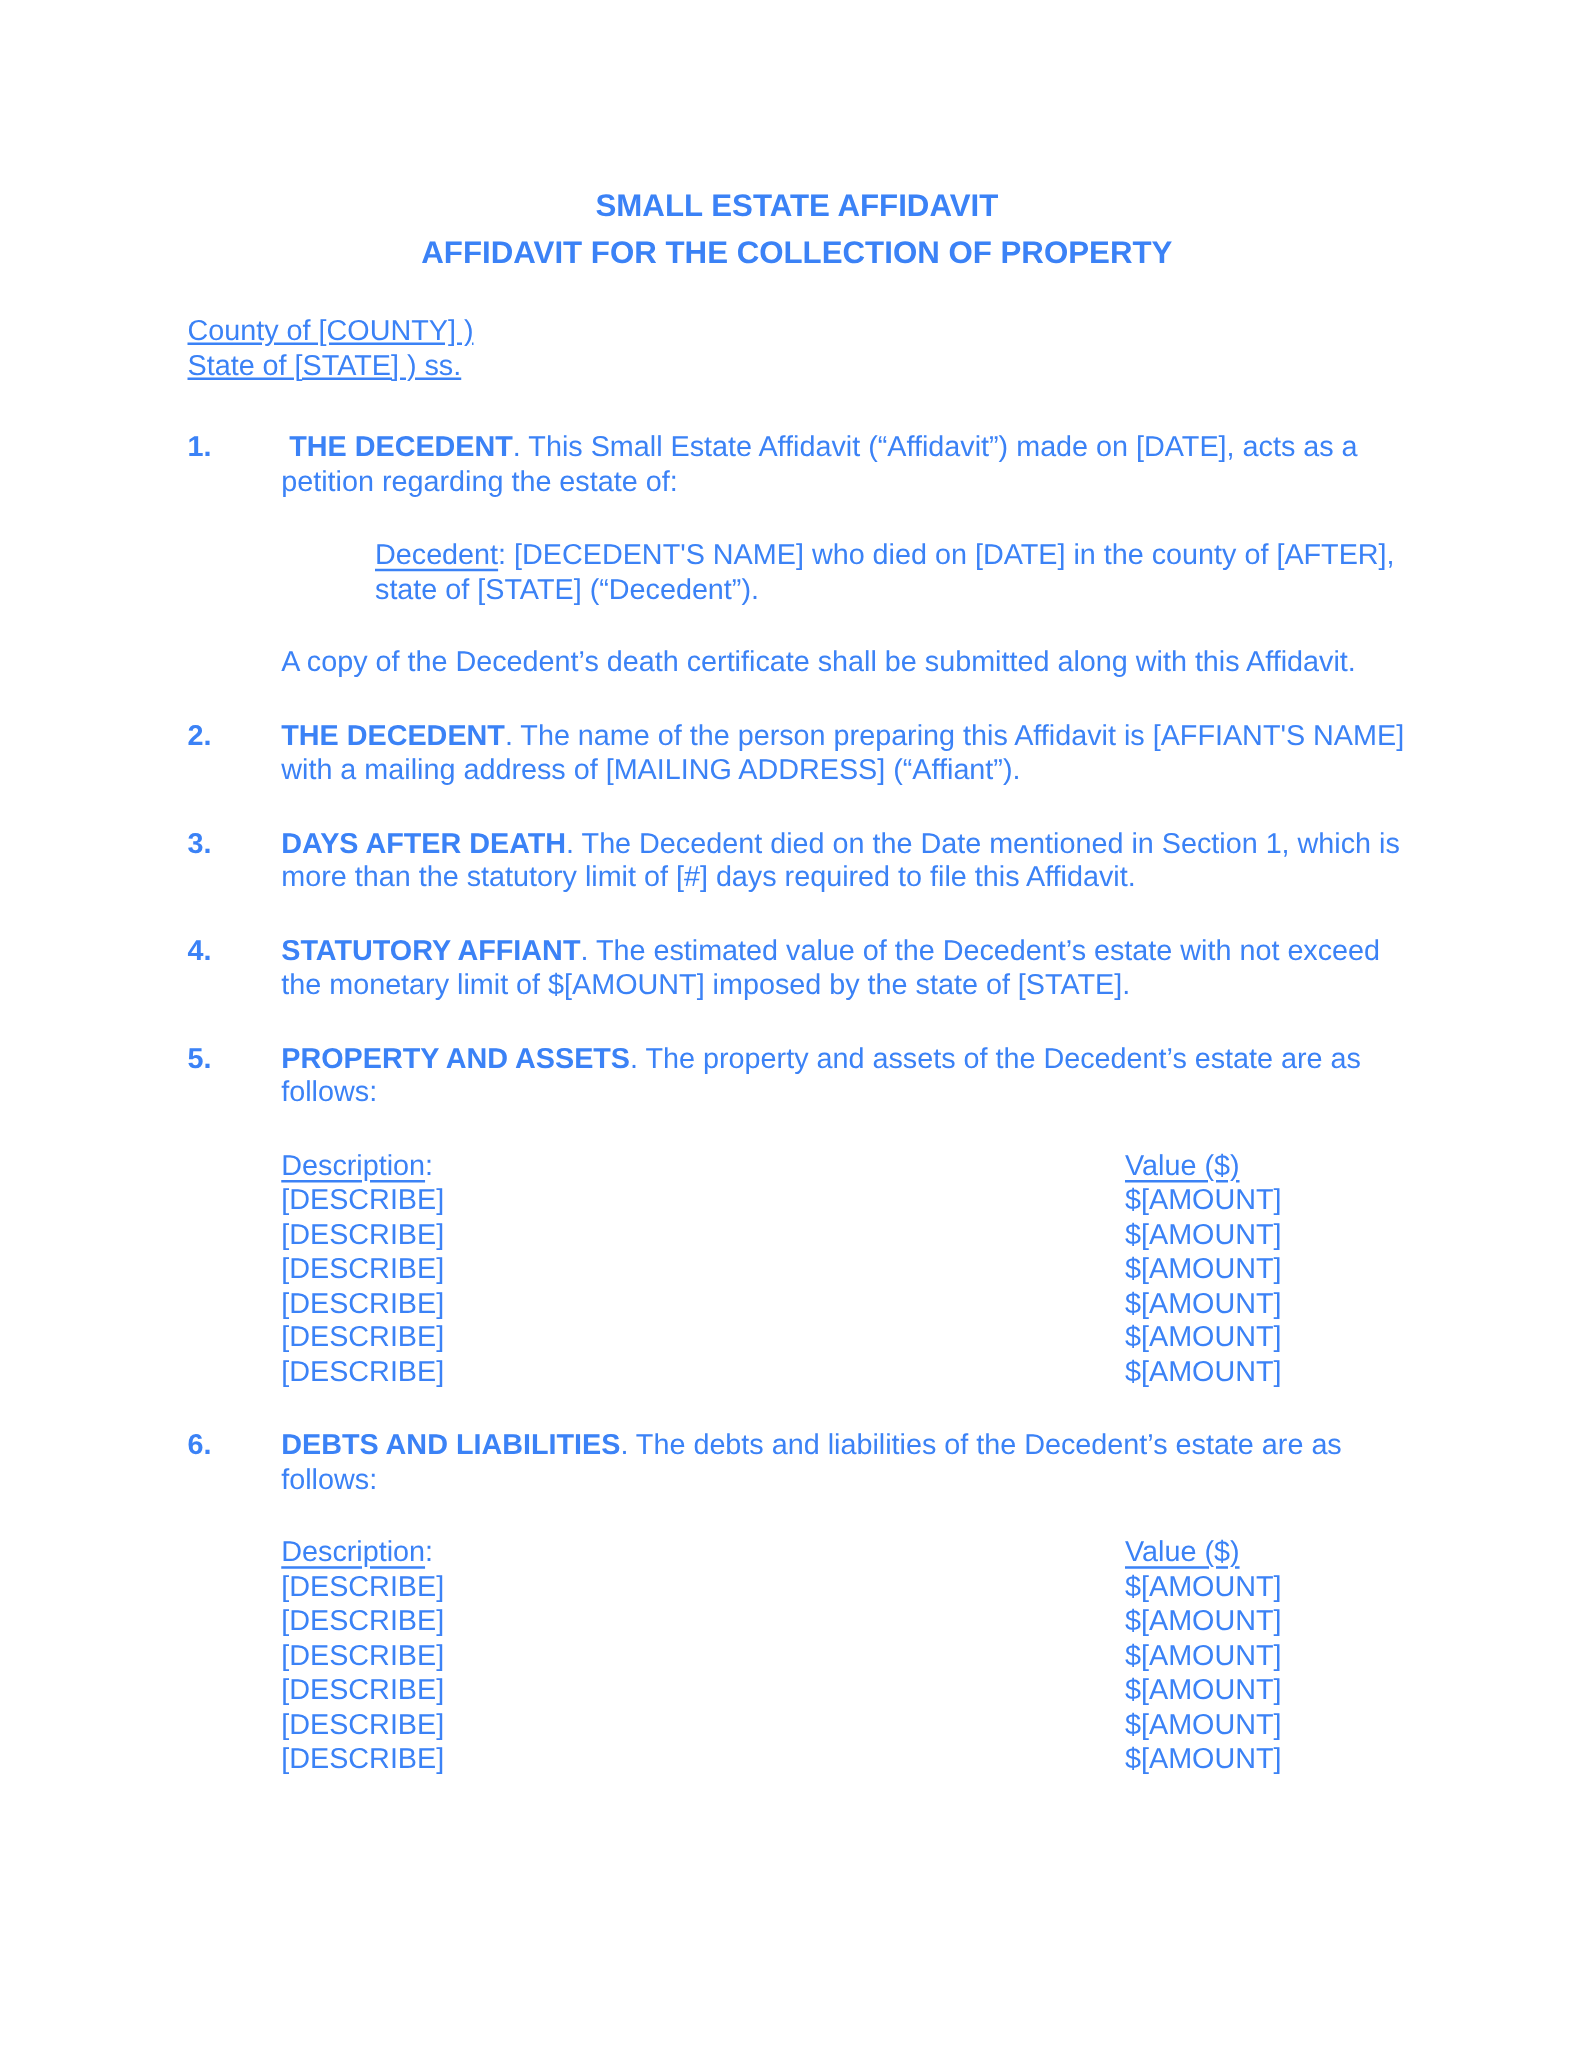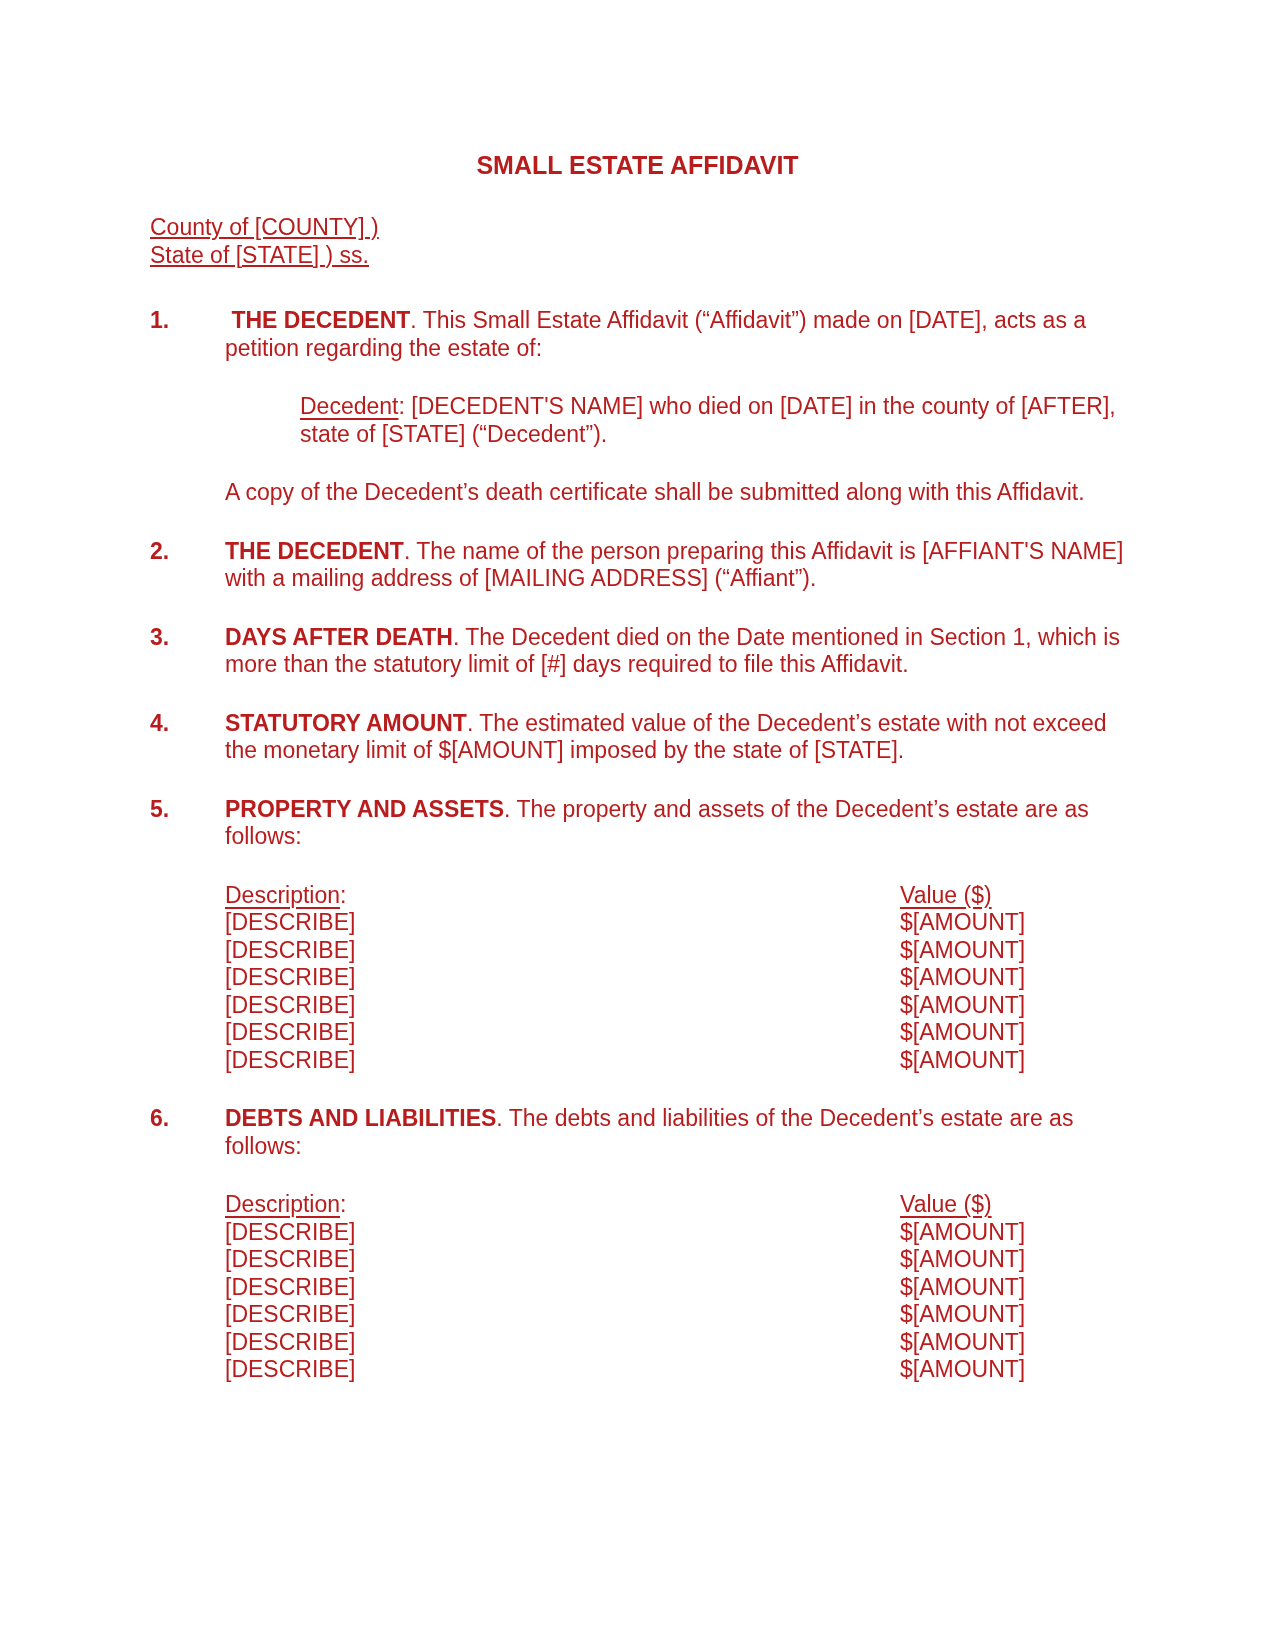--- a/index.html
+++ b/index.html
@@ -2,21 +2,21 @@
 <html><head>
 <meta charset="utf-8">
 <style>
   html, body { margin: 0; padding: 0; background: #e8e8e8; }
   .page {
     position: relative;
     width: 1275px;
     height: 1650px;
     margin: 0 auto;
     background: #ffffff;
-    color: #b91c1c;
+    color: #3b82f6;
     box-sizing: border-box;
     padding: 147px 150px 0 150px;
     font-family: "Liberation Sans", sans-serif;
     font-size: 23px;
     line-height: 27.5px;
     overflow: hidden;
   }
   .doc-title {
     text-align: center;
     font-weight: bold;
@@ -44,20 +44,21 @@
   .tcell-desc { flex: 0 0 675px; width: 675px; }
   .tcell-val { flex: 1 1 auto; }
 </style>
 </head>
 <body>
 
 <div class="page">
 
   <div class="doc-title">
     <div>SMALL ESTATE AFFIDAVIT</div>
+    <div>AFFIDAVIT FOR THE COLLECTION OF PROPERTY</div>
   </div>
 
   <div class="venue">
     <div>County of [COUNTY] )</div>
     <div>State of [STATE] ) ss.</div>
   </div>
 
   <div class="sec">
     <div class="sec-num">1.</div>
     <div class="sec-body">
@@ -77,21 +78,21 @@
   <div class="sec">
     <div class="sec-num">3.</div>
     <div class="sec-body">
       <p class="para"><span class="hd">DAYS AFTER DEATH</span><span>. The Decedent died on the Date mentioned in Section 1, which is more than the statutory limit of [#] days required to file this Affidavit.</span></p>
     </div>
   </div>
 
   <div class="sec">
     <div class="sec-num">4.</div>
     <div class="sec-body">
-      <p class="para"><span class="hd">STATUTORY AMOUNT</span><span>. The estimated value of the Decedent’s estate with not exceed the monetary limit of $[AMOUNT] imposed by the state of [STATE].</span></p>
+      <p class="para"><span class="hd">STATUTORY AFFIANT</span><span>. The estimated value of the Decedent’s estate with not exceed the monetary limit of $[AMOUNT] imposed by the state of [STATE].</span></p>
     </div>
   </div>
 
   <div class="sec">
     <div class="sec-num">5.</div>
     <div class="sec-body">
       <p class="para"><span class="hd">PROPERTY AND ASSETS</span><span>. The property and assets of the Decedent’s estate are as follows:</span></p>
       <div class="tbl">
         <div class="trow">
           <div class="tcell-desc"><span class="u">Description</span><span>:</span></div>

